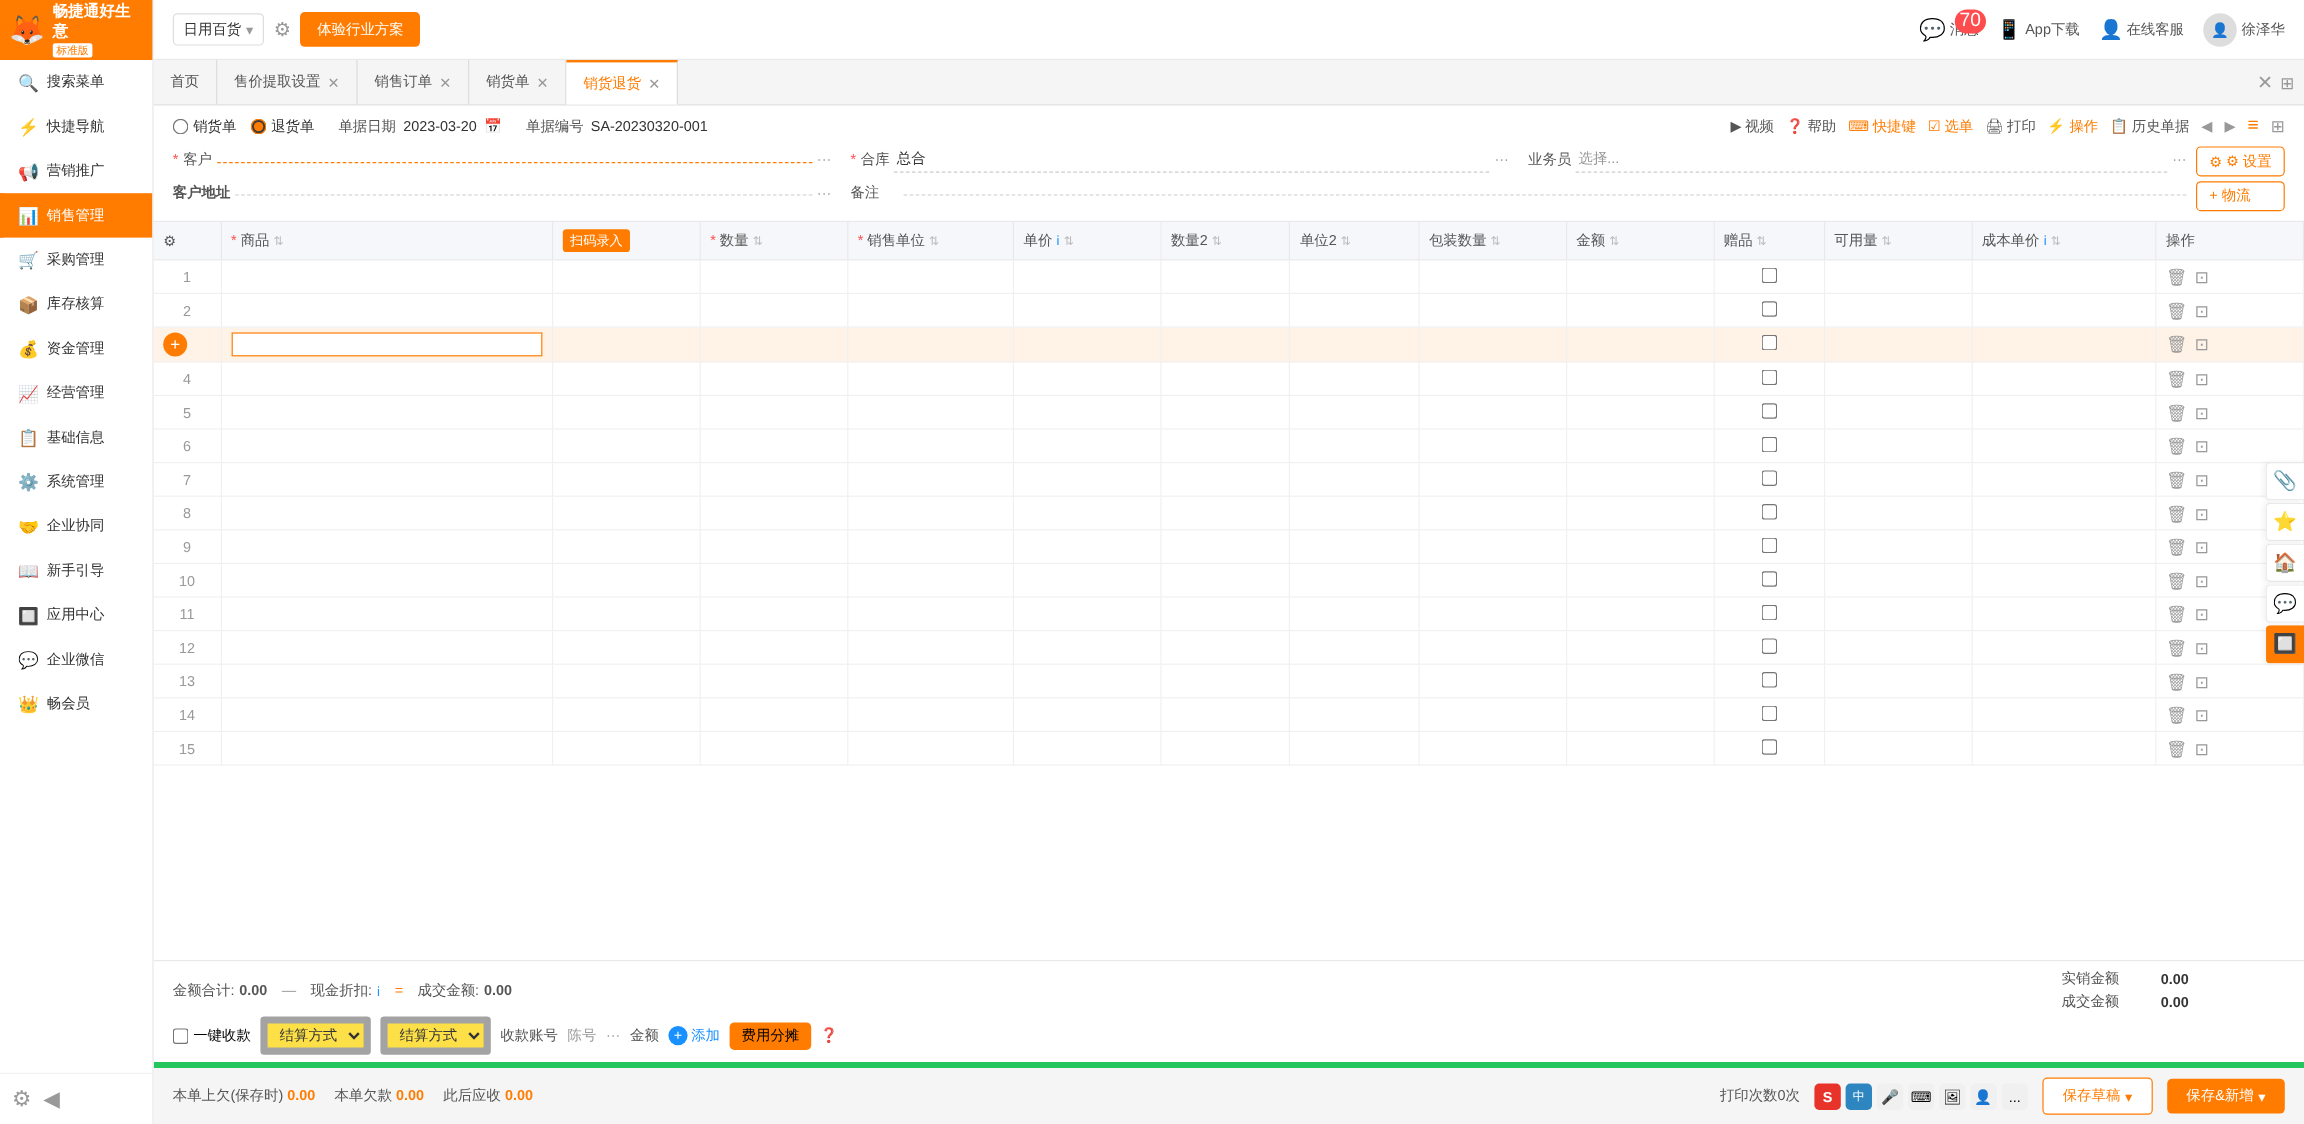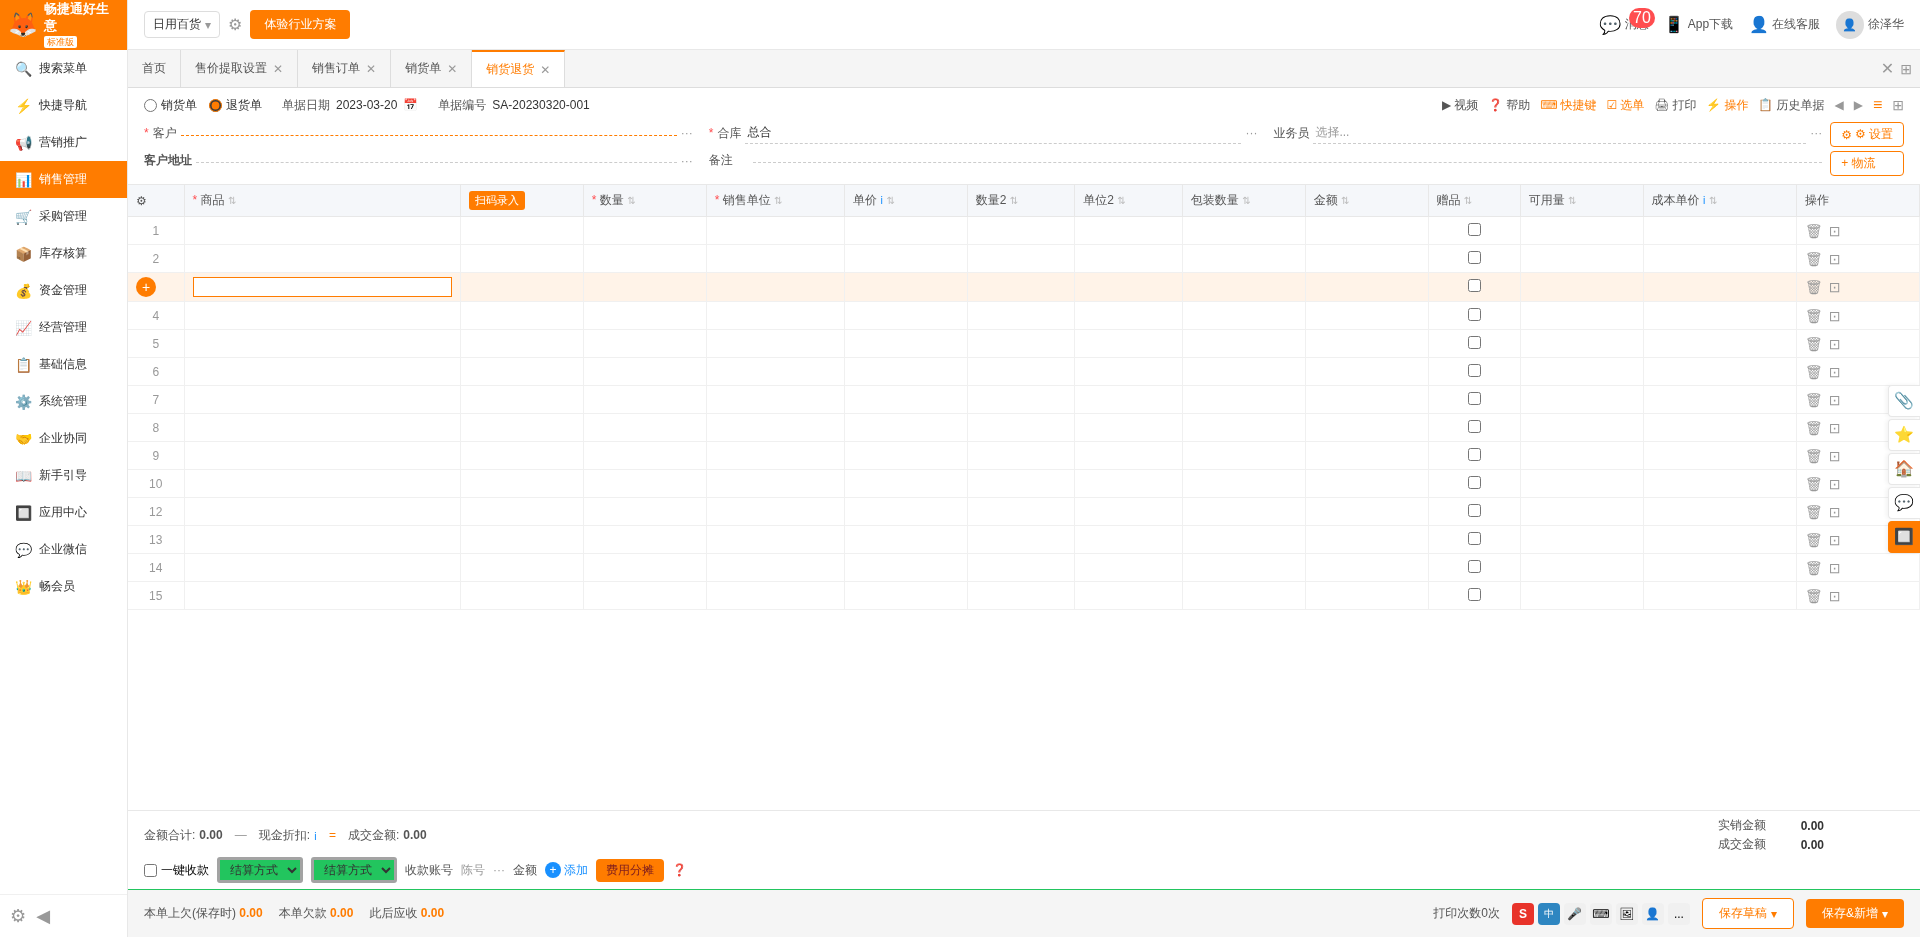--- a/index.html
+++ b/index.html
@@ -75,28 +75,28 @@
     .summary-row td { background: #fffbe6 !important; font-weight: bold; color: #333; }
 
     
     .form-footer { background: #fff; border-top: 1px solid #e8e8e8; padding: 6px 16px; flex-shrink: 0; }
     .footer-row1 { display: flex; align-items: center; gap: 12px; margin-bottom: 4px; }
     .footer-item { display: flex; align-items: center; gap: 4px; color: #555; }
     .footer-dash { color: #999; }
     .footer-equals { color: #ff7c00; cursor: pointer; }
     .footer-row2 { display: flex; align-items: center; gap: 8px; }
     .footer-checkbox { display: flex; align-items: center; gap: 4px; }
-    .footer-select { border: 3px solid #a3a3a3; border-radius: 3px; padding: 2px 6px; color: #333; background: #22c55e; cursor: pointer; }
+    .footer-select { border: 6px solid #a3a3a3; border-radius: 3px; padding: 2px 6px; color: #333; background: #fde047; cursor: pointer; }
     .footer-dots { color: #999; cursor: pointer; }
     .footer-add { display: flex; align-items: center; gap: 3px; color: #1890ff; cursor: pointer; }
     .footer-add .plus { background: #1890ff; color: #fff; border-radius: 50%; width: 16px; height: 16px; display: flex; align-items: center; justify-content: center; font-size: 12px; }
-    .fee-split-btn { background: #ff7c00; color: #7f1d1d; border: none; border-radius: 4px; padding: 3px 10px; cursor: pointer; font-size: 12px; }
-
-    
-    .bottom-bar { background: #f5f5f5; border-top: 1px solid #22c55e; padding: 8px 16px; display: flex; align-items: center; justify-content: space-between; flex-shrink: 0; }
+    .fee-split-btn { background: #ff7c00; color: #000000; border: none; border-radius: 4px; padding: 3px 10px; cursor: pointer; font-size: 12px; }
+
+    
+    .bottom-bar { background: #f5f5f5; border-top: 5px solid #22c55e; padding: 8px 16px; display: flex; align-items: center; justify-content: space-between; flex-shrink: 0; }
     .bottom-info { display: flex; gap: 16px; color: #555; font-size: 12px; }
     .bottom-info span b { color: #ff7c00; }
     .bottom-right { display: flex; align-items: center; gap: 12px; }
     .bottom-icons { display: flex; gap: 4px; }
     .bottom-icon { width: 22px; height: 22px; border-radius: 4px; display: flex; align-items: center; justify-content: center; cursor: pointer; font-size: 13px; }
     .save-draft-btn { border: 1px solid #ff7c00; color: #ff7c00; background: #fff; border-radius: 4px; padding: 6px 16px; cursor: pointer; font-size: 12px; display: flex; align-items: center; gap: 4px; }
     .save-new-btn { background: #ff7c00; color: #fff; border: none; border-radius: 4px; padding: 6px 16px; cursor: pointer; font-size: 12px; display: flex; align-items: center; gap: 4px; }
     .form-content { background: #fff; padding: 8px 16px; border-bottom: 1px solid #e8e8e8; flex-shrink: 0; }
 
     .th-icon { color: #bbb; font-size: 10px; cursor: pointer; }
@@ -666,20 +666,41 @@
               <td></td>
               <td></td>
               <td>
                 <div class="action-icons">
                   <span class="action-icon">🗑</span>
                   <span class="action-icon">⊡</span>
                 </div>
               </td>
             </tr>
           <tr>
+              <td class="row-num">11</td>
+              <td></td>
+              <td></td>
+              <td></td>
+              <td></td>
+              <td></td>
+              <td></td>
+              <td></td>
+              <td></td>
+              <td></td>
+              <td class="checkbox-cell"><input type="checkbox" style=""></td>
+              <td></td>
+              <td></td>
+              <td>
+                <div class="action-icons">
+                  <span class="action-icon">🗑</span>
+                  <span class="action-icon">⊡</span>
+                </div>
+              </td>
+            </tr>
+          <tr>
               <td class="row-num">12</td>
               <td></td>
               <td></td>
               <td></td>
               <td></td>
               <td></td>
               <td></td>
               <td></td>
               <td></td>
               <td></td>

